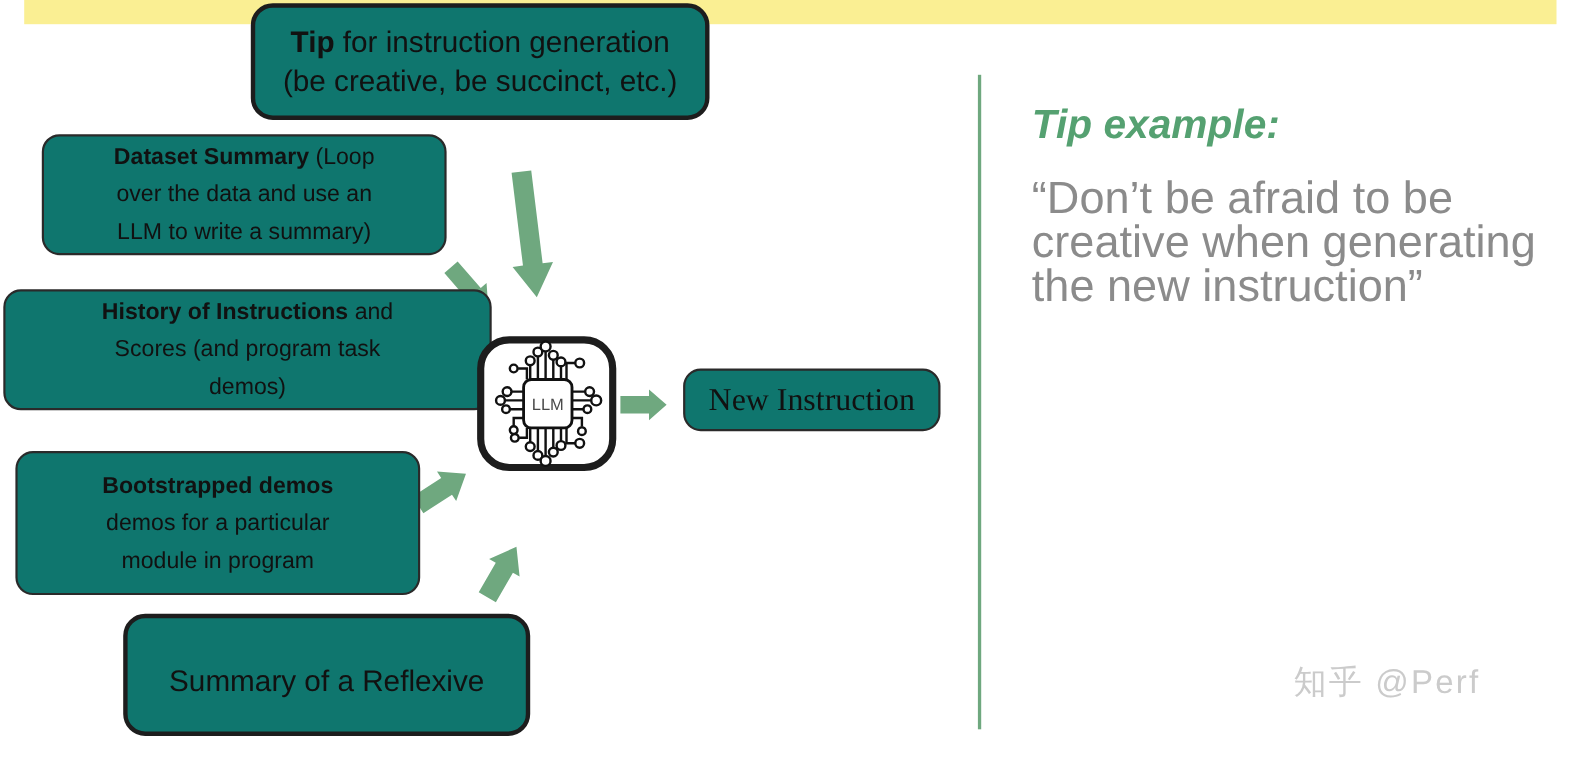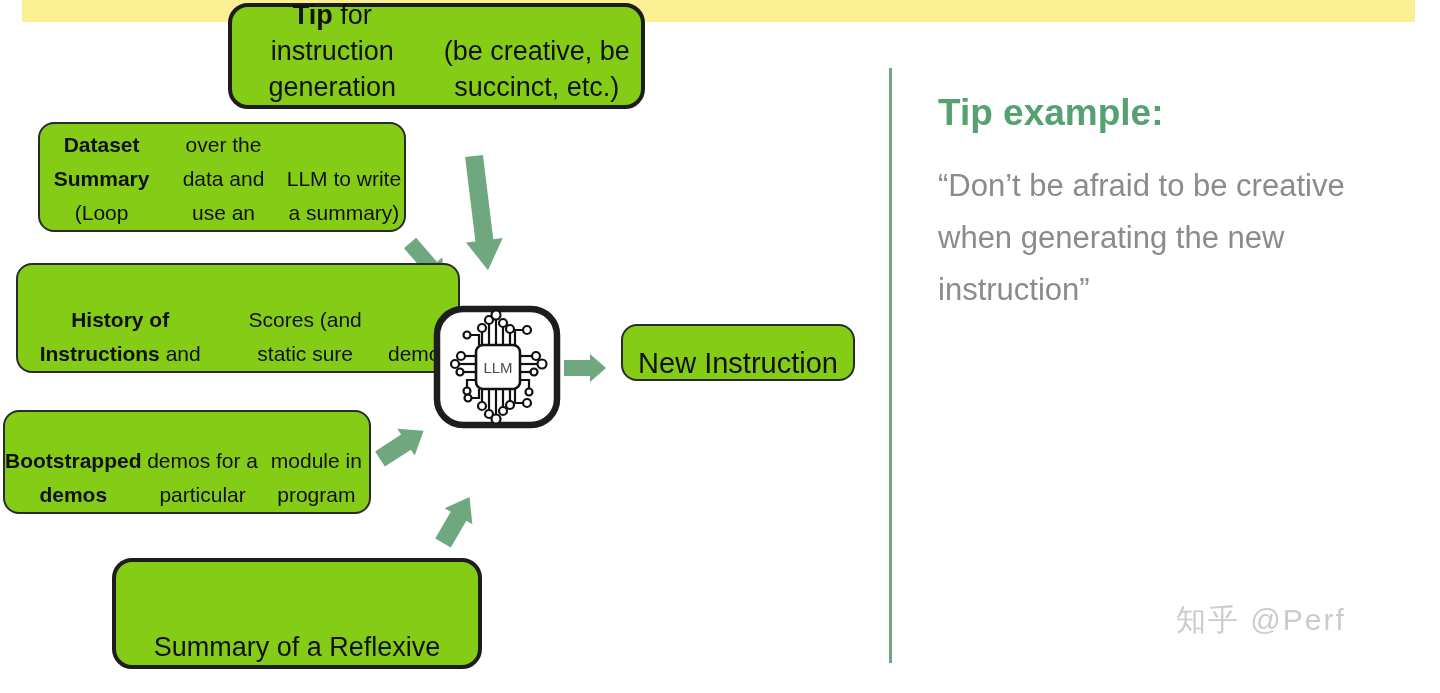--- a/index.html
+++ b/index.html
@@ -18,23 +18,23 @@
     font-family:"Liberation Sans",sans-serif;
     overflow:hidden;
     color:var(--ink);
   }
   .abs{position:absolute;}
   .top-bar{
     left:22px;top:0;width:1393px;height:22px;
     background:var(--bar-yellow);
   }
   .box{
-    background:#84cc16;
-    display:flex;flex-direction:row;
-    justify-content:center;align-items:flex-end;
+    background:#0f766e;
+    display:flex;flex-direction:column;
+    justify-content:center;align-items:center;
     text-align:center;
     z-index:3;
   }
   .box.thin{border:2.3px solid #2A2A2A;border-radius:16px;}
   .box.thick{border:4.5px solid var(--ink);border-radius:20px;}
   .box .line{font-size:21px;line-height:34px;color:#111;}
   .box.big .line{font-size:27px;line-height:35px;margin-top:11px;}
   .tip-box .line{font-size:27px;line-height:36px;}
   .newinstr .line{font-size:29px;line-height:32px;}
   .arrows{left:0;top:0;z-index:2;}
@@ -44,23 +44,24 @@
     left:889px;top:68px;width:3px;height:595px;
     background:var(--accent-green);
   }
   .right-panel{
     left:938px;top:88px;width:462px;
   }
   .right-panel h2{
     font-size:37px;line-height:50px;font-weight:bold;
     color:var(--heading-green);
     margin-bottom:22px;
+    font-style:italic;
   }
   .right-panel p{
-    font-size:31px;line-height:52px;
+    font-size:41px;line-height:40px;
     color:var(--quote-gray);
     margin-bottom:42px;
   }
   .watermark{
     left:1176px;top:600px;
     font-size:30px;letter-spacing:2px;
     color:var(--watermark-gray);
     z-index:4;
   }
   .chip-label{font-family:"Liberation Sans",sans-serif;}
@@ -74,27 +75,27 @@
   <div class="line"><b>Tip</b><span> for instruction generation</span></div>
   <div class="line">(be creative, be succinct, etc.)</div>
 </div>
 
 <div class="abs box thin" style="left:38px;top:122px;width:368px;height:110px;">
   <div class="line"><b>Dataset Summary</b><span> (Loop</span></div>
   <div class="line">over the data and use an</div>
   <div class="line">LLM to write a summary)</div>
 </div>
 
-<div class="abs box thin" style="left:16px;top:263px;width:444px;height:110px;">
+<div class="abs box thin" style="left:3px;top:263px;width:444px;height:110px;">
   <div class="line"><b>History of Instructions</b><span> and</span></div>
-  <div class="line">Scores (and static sure</div>
+  <div class="line">Scores (and program task</div>
   <div class="line">demos)</div>
 </div>
 
-<div class="abs box thin" style="left:3px;top:410px;width:368px;height:104px;">
+<div class="abs box thin" style="left:14px;top:410px;width:368px;height:131px;">
   <div class="line"><b>Bootstrapped demos</b></div>
   <div class="line">demos for a particular</div>
   <div class="line">module in program</div>
 </div>
 
 <div class="abs box thick big" style="left:112px;top:558px;width:370px;height:111px;">
   <div class="line">Summary of a Reflexive</div>
 </div>
 
 <svg class="abs arrows" width="890" height="693" viewBox="0 0 890 693">
@@ -171,21 +172,21 @@
       <circle cx="104" cy="52" r="4"></circle>
         <circle cx="110" cy="60" r="4.5"></circle>
         <circle cx="102" cy="68" r="3.5"></circle>
         <circle cx="97" cy="88" r="3.5"></circle>
     </g>
     <rect x="44" y="41" width="44" height="44" rx="7" fill="#ffffff" stroke="#111111" stroke-width="2.6"></rect>
     <text x="66" y="69" text-anchor="middle" font-size="15" fill="#4a4a4a" class="chip-label">LLM</text>
   </svg>
 </div>
 
-<div class="abs box thin newinstr" style="left:621px;top:324px;width:234px;height:57px;">
+<div class="abs box thin newinstr" style="left:621px;top:335px;width:234px;height:57px;font-family:Liberation Serif, serif;">
   <div class="line">New Instruction</div>
 </div>
 
 <div class="abs divider"></div>
 
 <div class="abs right-panel">
   <h2>Tip example:</h2>
   <p>“Don’t be afraid to be creative when generating the new instruction”</p>
 </div>
 

